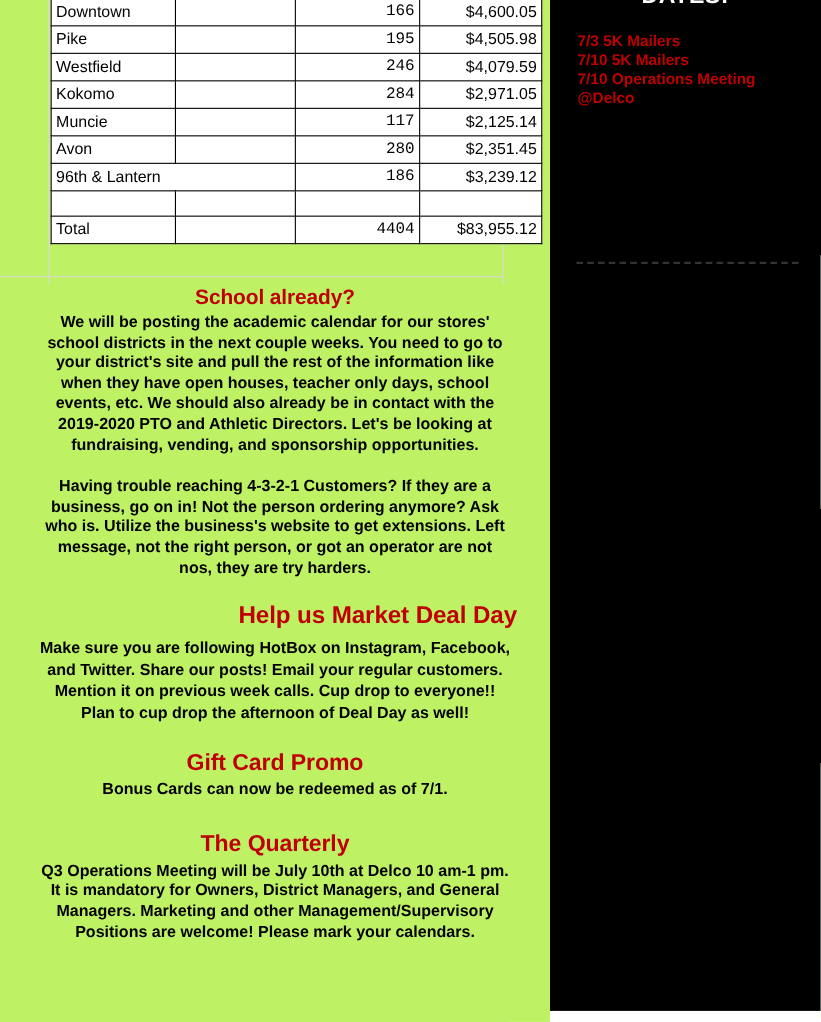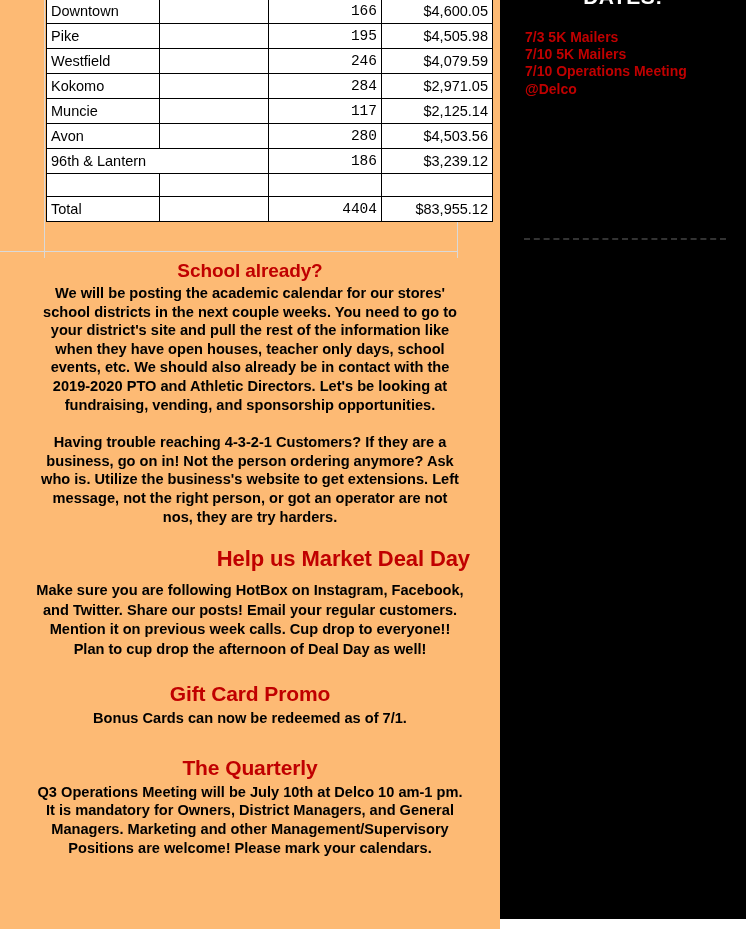--- a/index.html
+++ b/index.html
@@ -16,21 +16,21 @@
     -webkit-font-smoothing: antialiased;
   }
 
   
   #main-column {
     position: absolute;
     left: 0;
     top: 0;
     width: 500px;
     height: 929px;
-    background: #fdba74;
+    background: #bef264;
     overflow: hidden;
   }
 
   
   .grid-vline {
     position: absolute;
     width: 1px;
     background: #d9d9d9;
   }
   .grid-hline {
@@ -193,21 +193,21 @@
       <tr>
         <td class="c-name">Muncie</td>
         <td class="c-blank"></td>
         <td class="c-count">117</td>
         <td class="c-money">$2,125.14</td>
       </tr>
       <tr>
         <td class="c-name">Avon</td>
         <td class="c-blank"></td>
         <td class="c-count">280</td>
-        <td class="c-money">$4,503.56</td>
+        <td class="c-money">$2,351.45</td>
       </tr>
 
       <tr>
         <td class="c-name wide-name" colspan="2">96th &amp; Lantern</td>
         <td class="c-count">186</td>
         <td class="c-money">$3,239.12</td>
       </tr>
       <tr class="spacer-row">
         <td class="c-name"></td>
         <td class="c-blank"></td>

